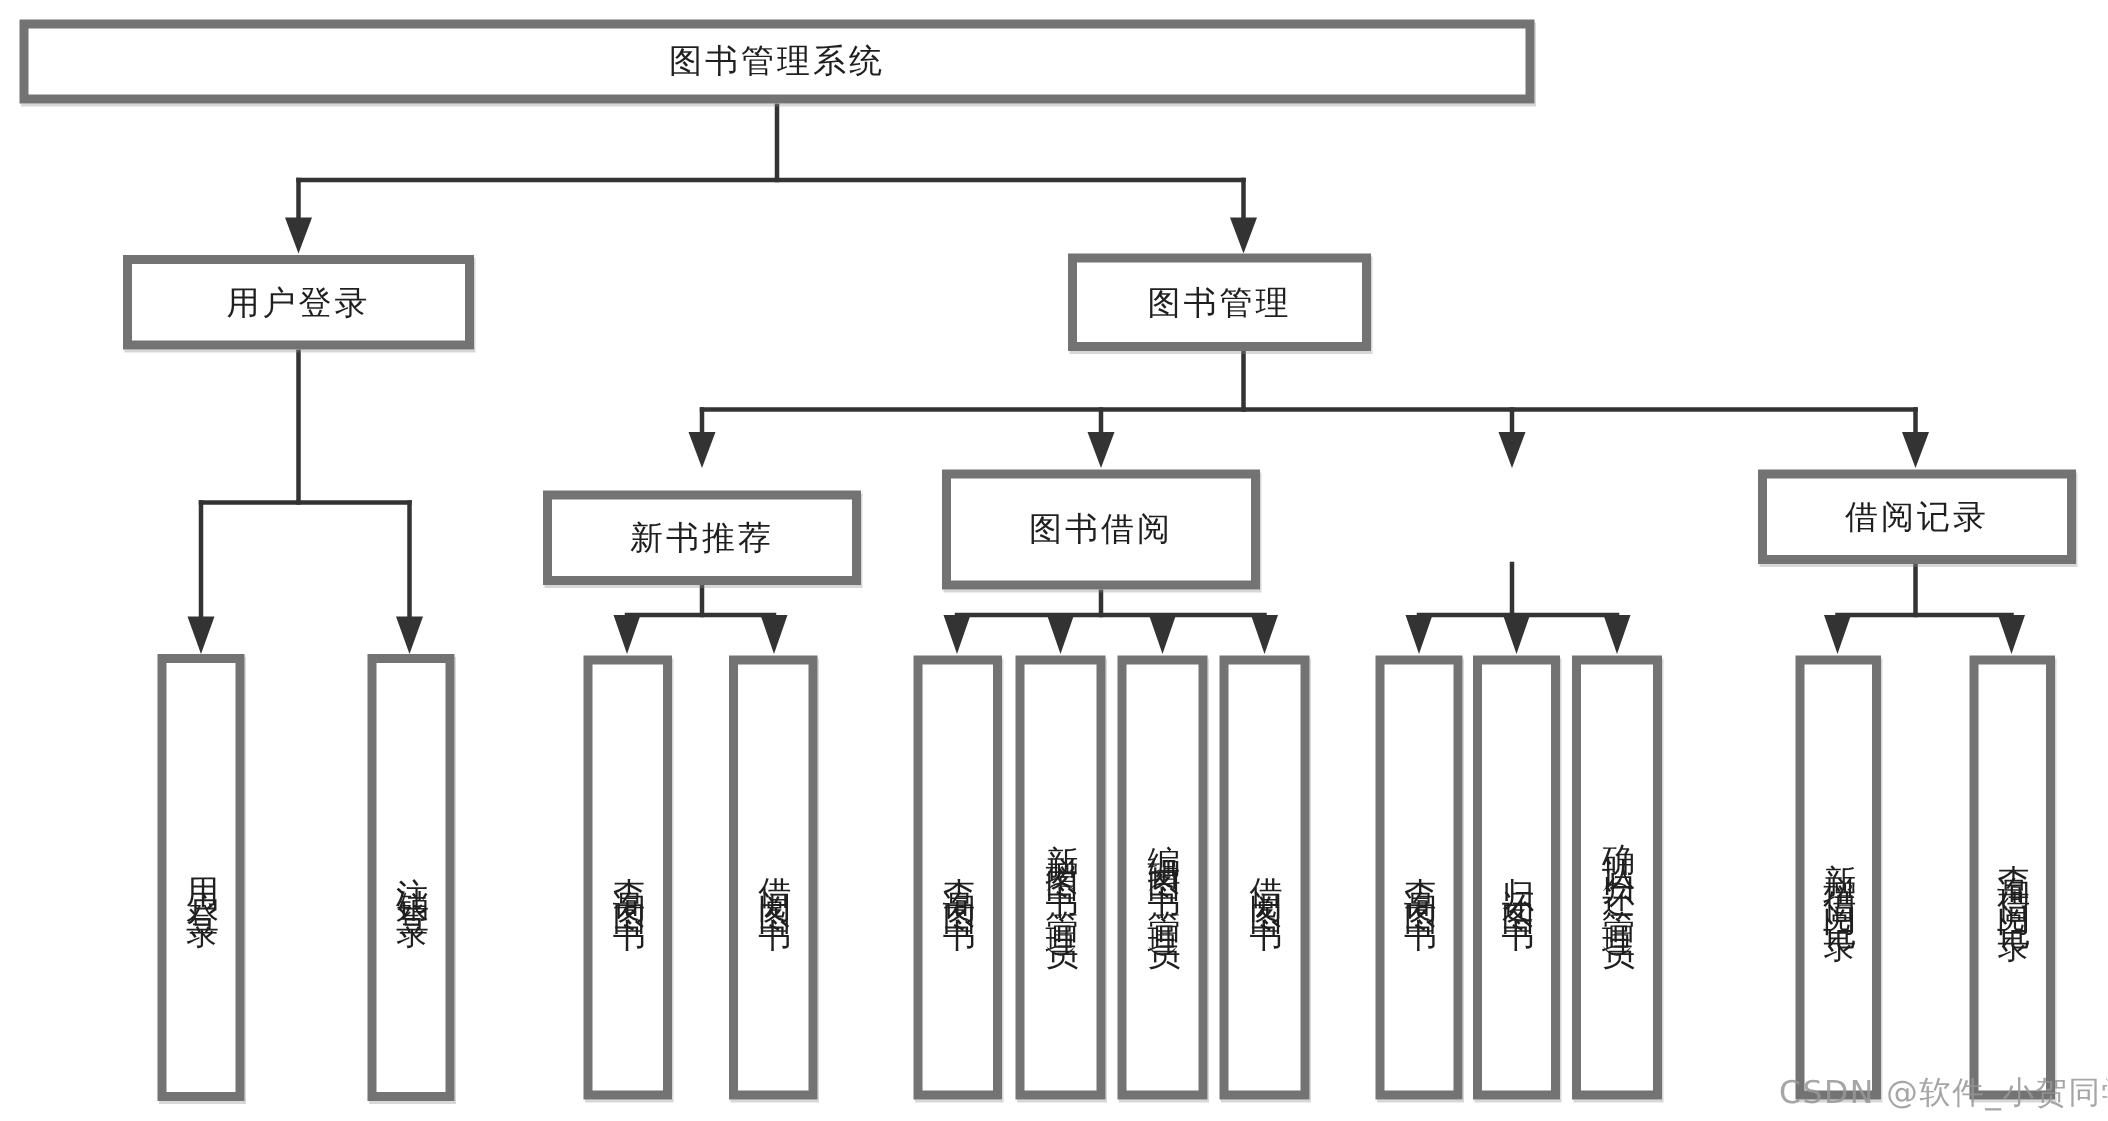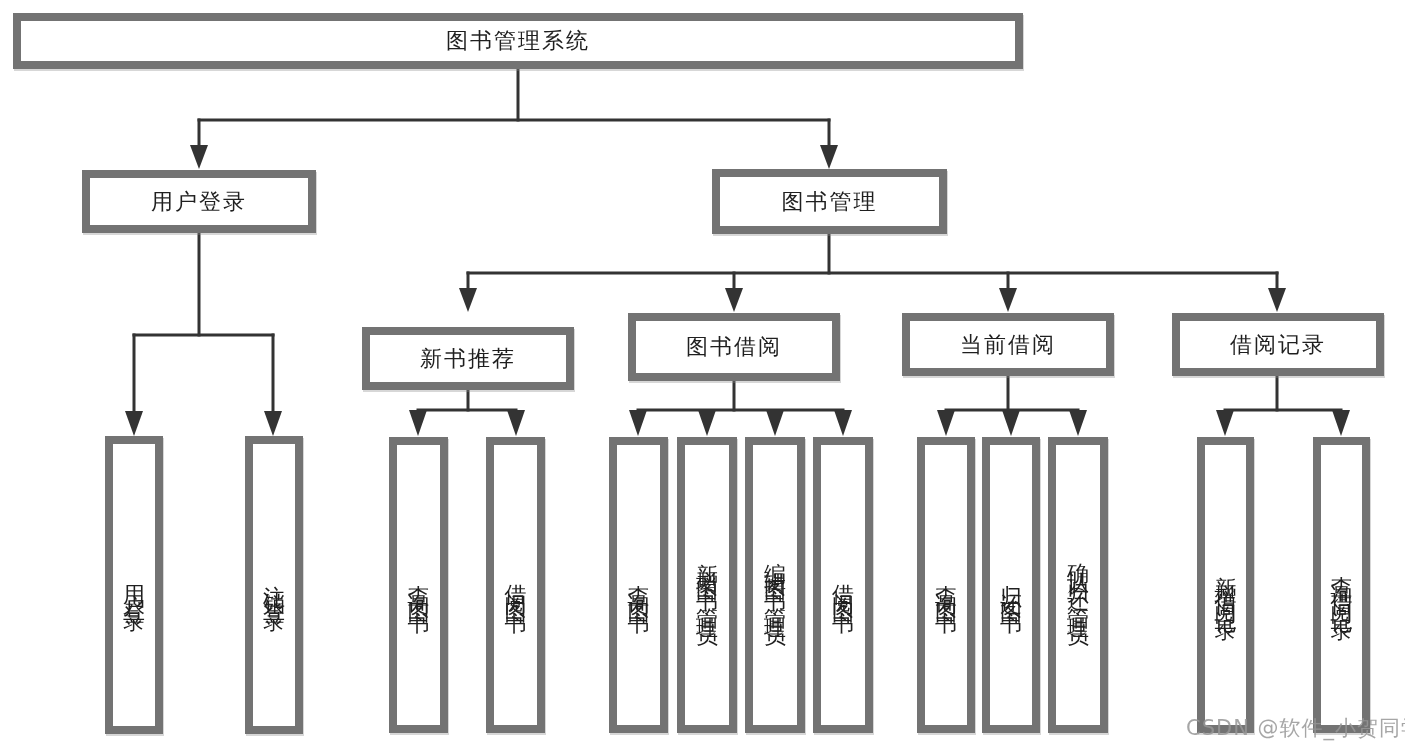--- a/index.html
+++ b/index.html
@@ -6,21 +6,21 @@
   .canvas{
     position:relative;width:1405px;height:747px;background:#fff;
     font-family:"DejaVu Sans","Liberation Sans",sans-serif;overflow:hidden;
     color:#1f1f1f;
   }
   .connectors{position:absolute;left:0;top:0;width:1405px;height:747px;}
   .connectors line{stroke:var(--line,#333);stroke-width:3;stroke-linecap:square;}
   .connectors polygon{fill:var(--line,#333);}
   .box{
     position:absolute;box-sizing:border-box;background:#fff;
-    border:8px solid #737373;display:flex;align-items:center;justify-content:center;
+    border:6px solid #737373;display:flex;align-items:center;justify-content:center;
     box-shadow:1px 2px 0 rgba(140,140,140,.35);
   }
   .hbox span{font-size:22px;letter-spacing:2px;white-space:nowrap;}
   .vbox span{
     writing-mode:vertical-rl;text-orientation:mixed;
     font-size:22px;line-height:1;letter-spacing:9px;white-space:nowrap;
   }
   .watermark{
     position:absolute;left:1186px;top:714px;z-index:5;
     font-size:21px;letter-spacing:1px;color:rgba(150,150,150,.85);white-space:nowrap;
@@ -96,32 +96,29 @@
     </g>
   </svg>
 
   <div class="box hbox" style="left:13px;top:13px;width:1010px;height:56px">
     <span>图书管理系统</span>
   </div>
 
   <div class="box hbox" style="left:82px;top:170px;width:234px;height:63px">
     <span>用户登录</span>
   </div>
-  <div class="box hbox" style="left:712px;top:169px;width:235px;height:65px">
+  <div class="box hbox" style="left:712px;top:169px;width:202px;height:65px">
     <span>图书管理</span>
   </div>
 
   <div class="box hbox" style="left:362px;top:327px;width:212px;height:63px">
     <span>新书推荐</span>
   </div>
-  <div class="box hbox" style="left:628px;top:313px;width:212px;height:68px">
+  <div class="box hbox" style="left:628px;top:313px;width:212px;height:80px">
     <span>图书借阅</span>
-  </div>
-  <div class="box hbox" style="left:902px;top:313px;width:212px;height:63px">
-    <span>当前借阅</span>
   </div>
   <div class="box hbox" style="left:1172px;top:313px;width:212px;height:63px">
     <span>借阅记录</span>
   </div>
 
   <div class="box vbox" style="left:105px;top:436px;width:58px;height:298px">
     <span>用户登录</span>
   </div>
   <div class="box vbox" style="left:245px;top:436px;width:58px;height:298px">
     <span>注销登录</span>

